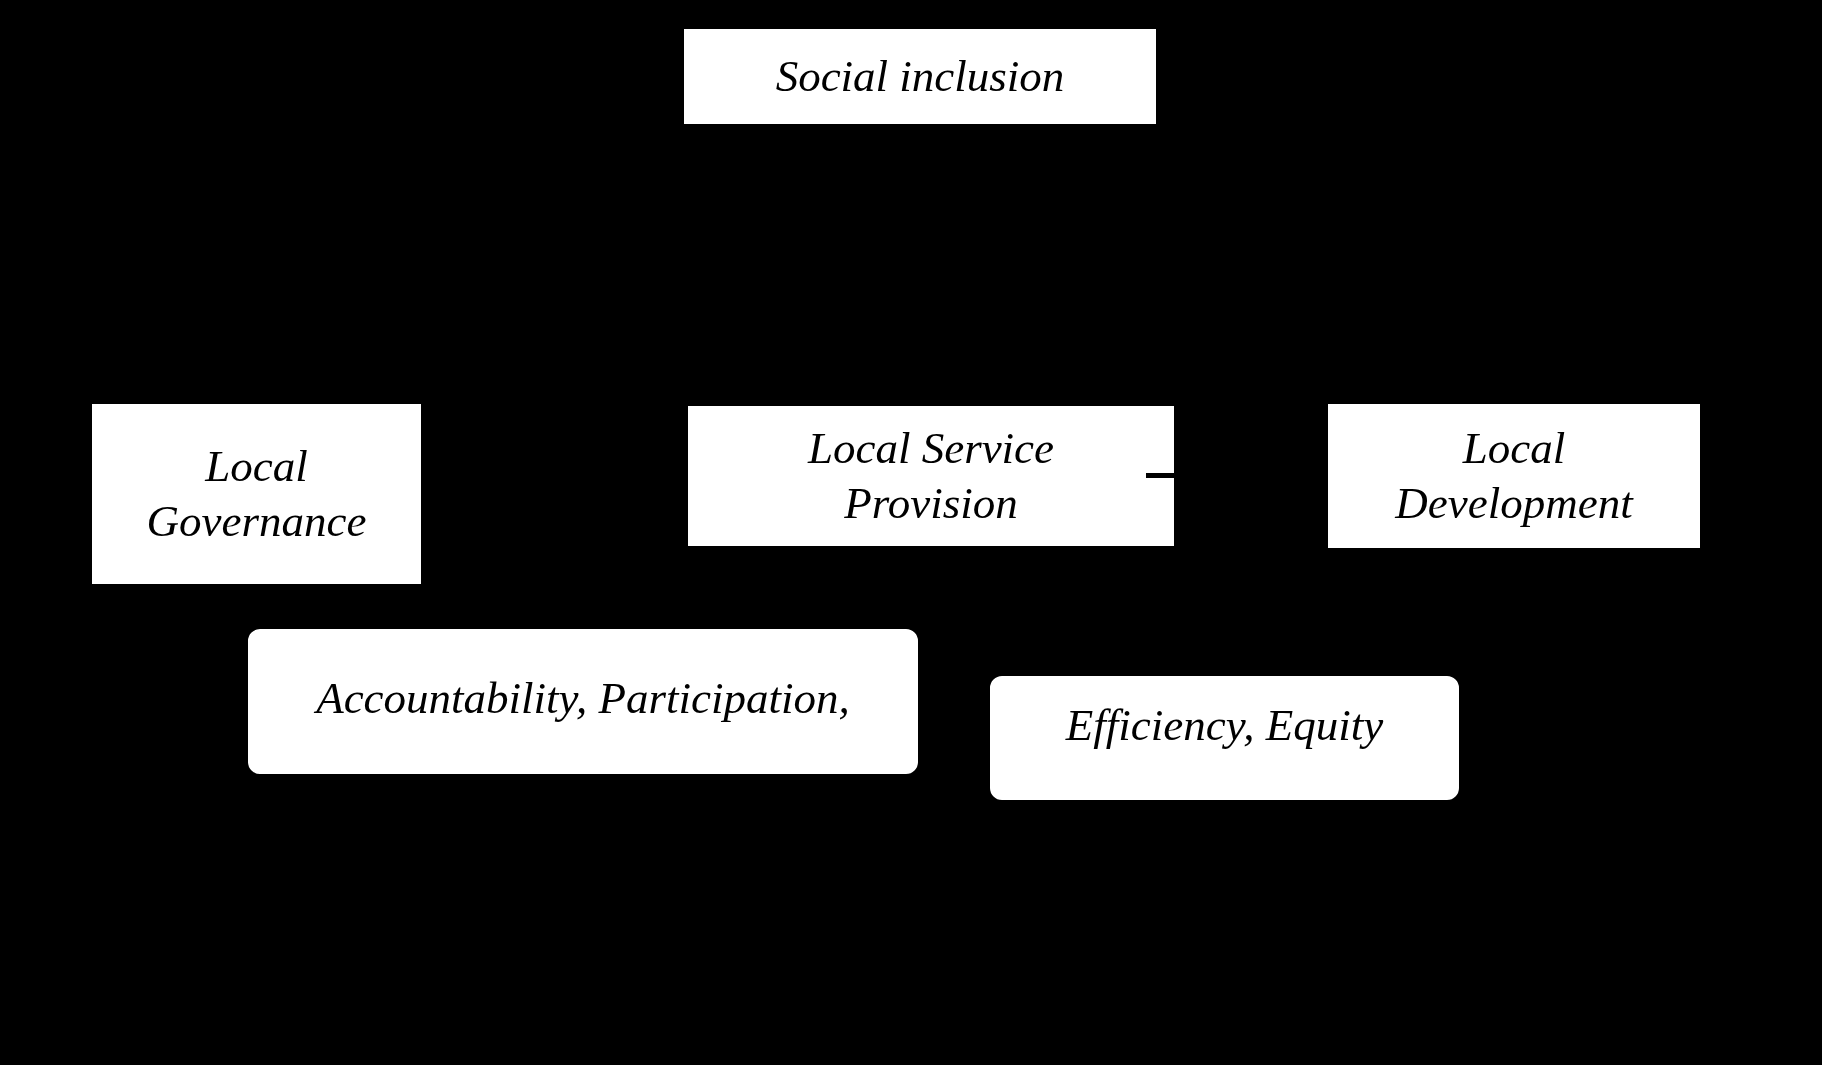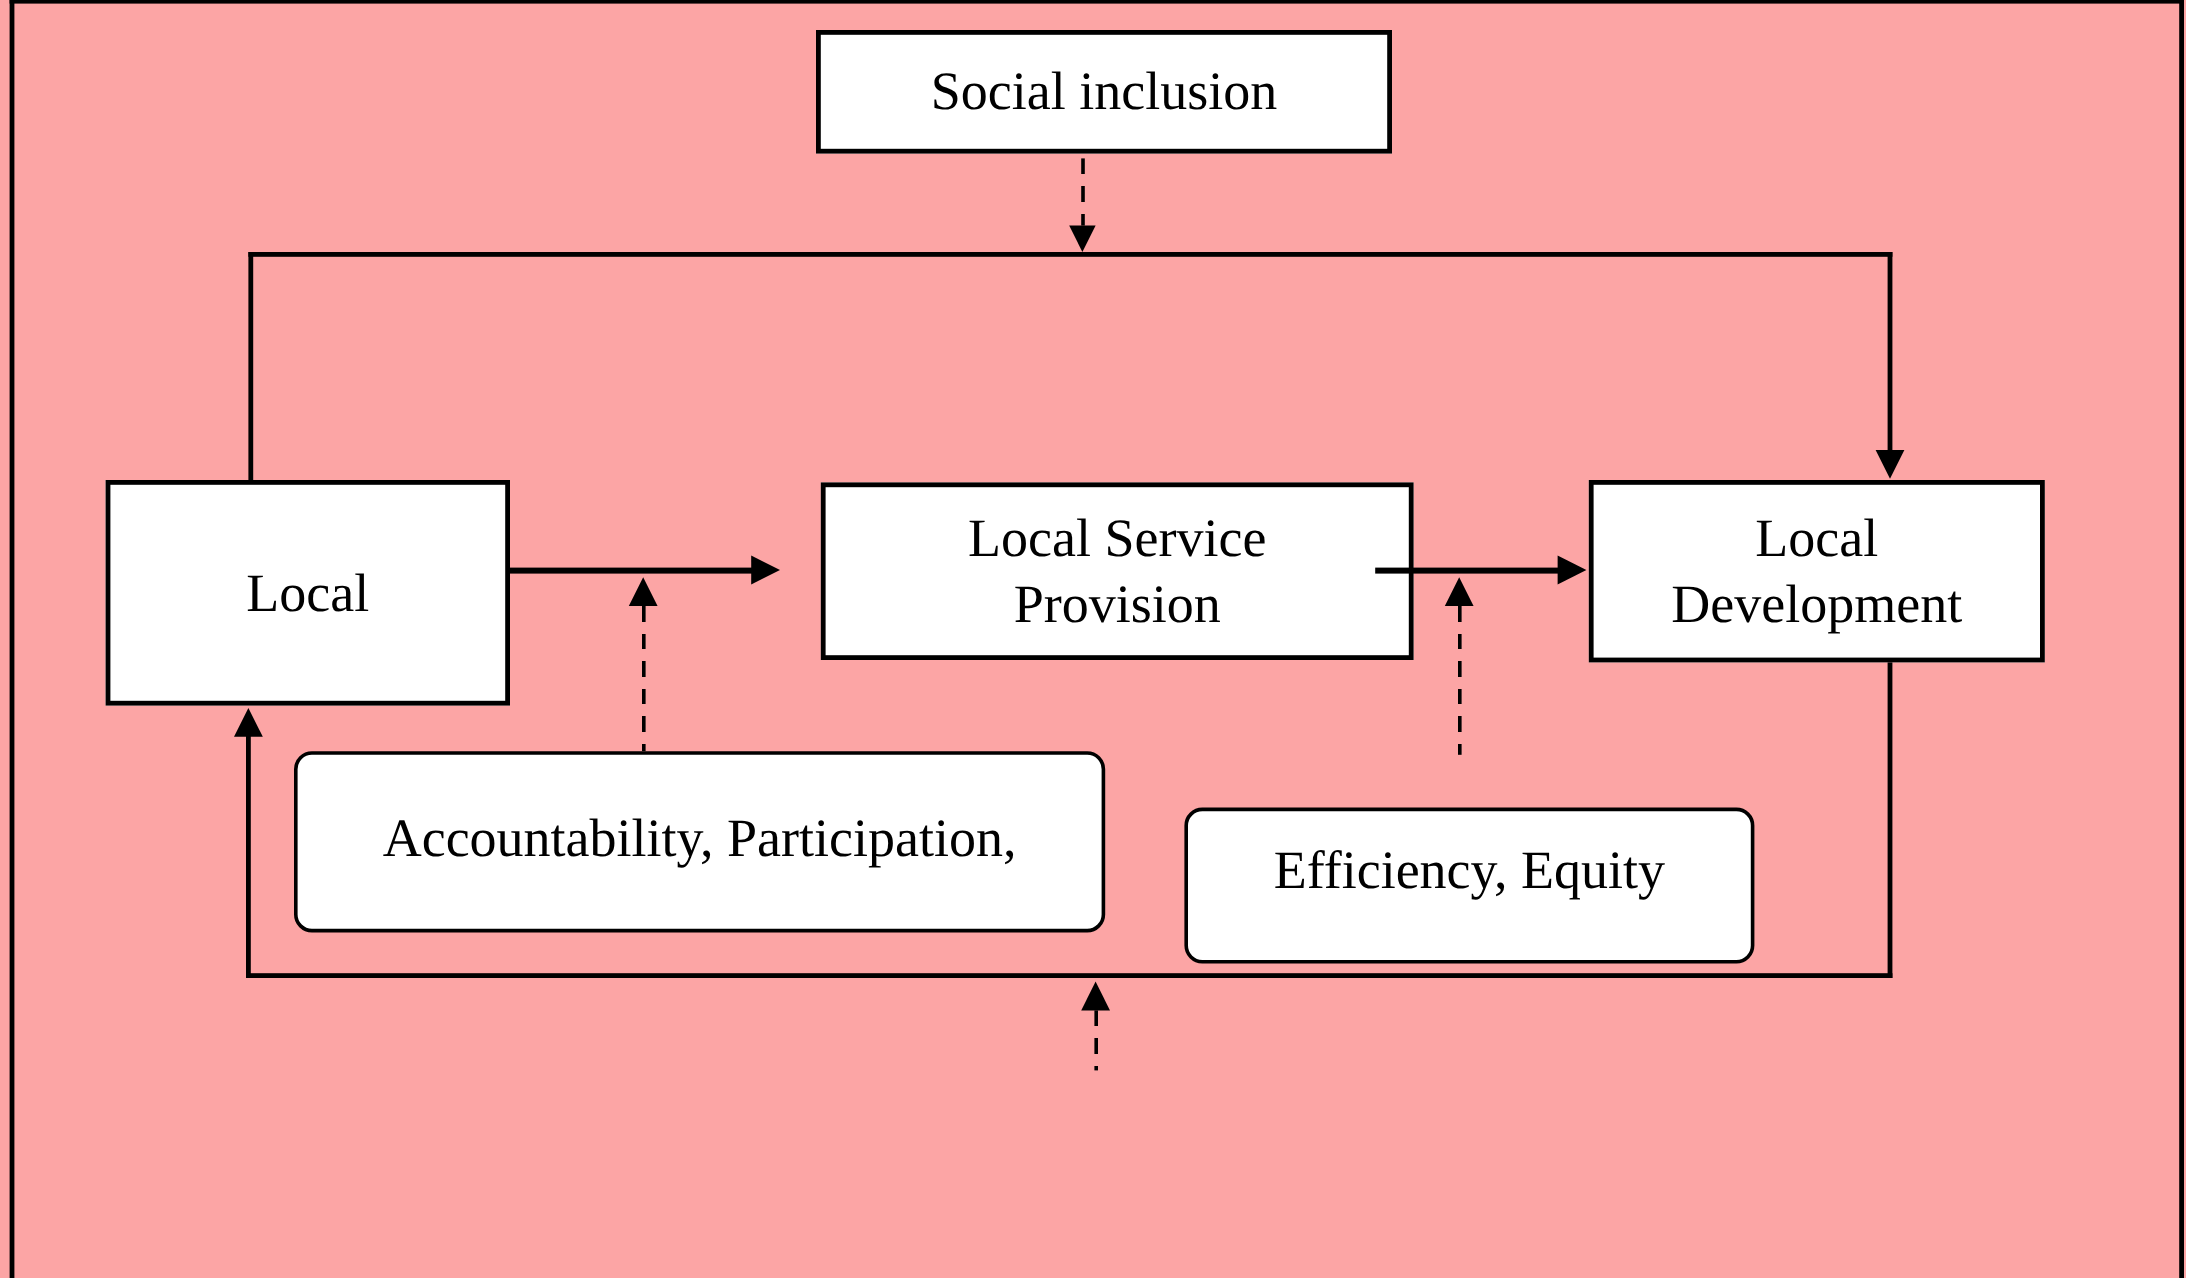--- a/index.html
+++ b/index.html
@@ -1,22 +1,23 @@
 <!DOCTYPE html>
 <html><head>
 <meta charset="utf-8">
 <style>
   html,body{margin:0;padding:0;background:#ffffff;}
   #canvas{
     position:relative;
     width:1822px;height:1065px;
-    background:#fca5a5;
+    background:#000000;
     font-family:"Liberation Serif","DejaVu Serif",serif;
     color:#000;
     overflow:hidden;
+    font-style:italic;
   }
   .frame{position:absolute;background:#000;}
   .node{
     position:absolute;
     border:4px solid #000;
     background:#fff;
     display:flex;flex-direction:column;
     align-items:center;justify-content:center;
     text-align:center;
     font-size:45px;line-height:1.22;
@@ -51,20 +52,21 @@
   <div class="dash-v" style="left:901px;top:132px;height:56px;"></div>
   <div class="arr down sm" style="left:891px;top:188px;"></div>
 
   <div class="line" style="left:207px;top:210px;width:1370px;height:4px;"></div>
   <div class="line" style="left:207px;top:210px;width:4px;height:190px;"></div>
   <div class="line" style="left:1573px;top:210px;width:4px;height:166px;"></div>
   <div class="arr down" style="left:1563px;top:375px;"></div>
 
   <div class="node" style="left:88px;top:400px;width:337px;height:188px;">
     <span>Local</span>
+    <span>Governance</span>
   </div>
 
   <div class="node" style="left:652px;top:402px;width:494px;height:148px;margin-left:32px;">
     <span>Local Service</span>
     <span>Provision</span>
   </div>
 
   <div class="node" style="left:1324px;top:400px;width:380px;height:152px;">
     <span>Local</span>
     <span>Development</span>

